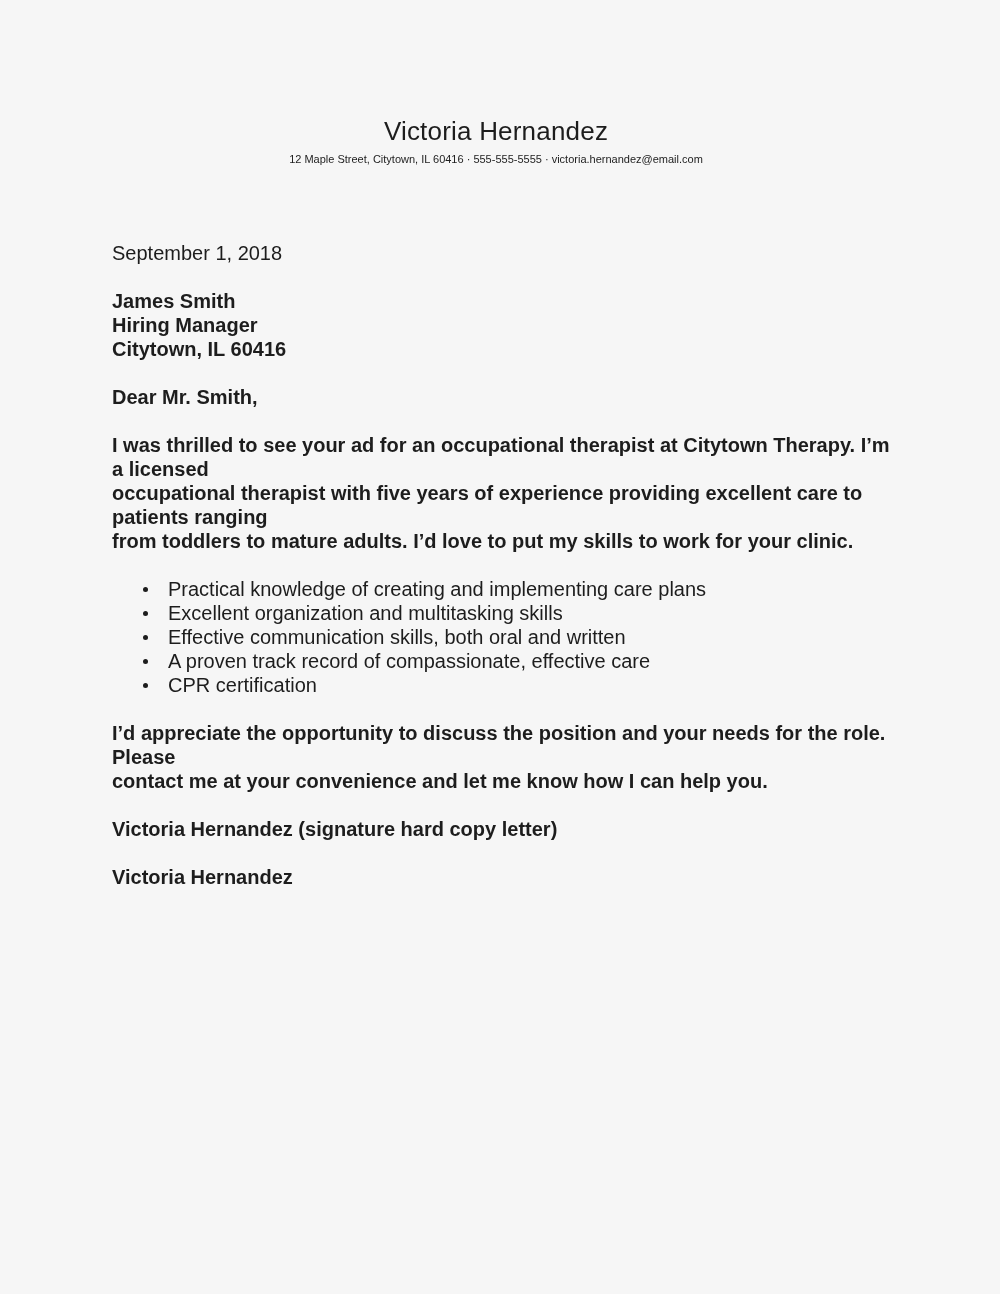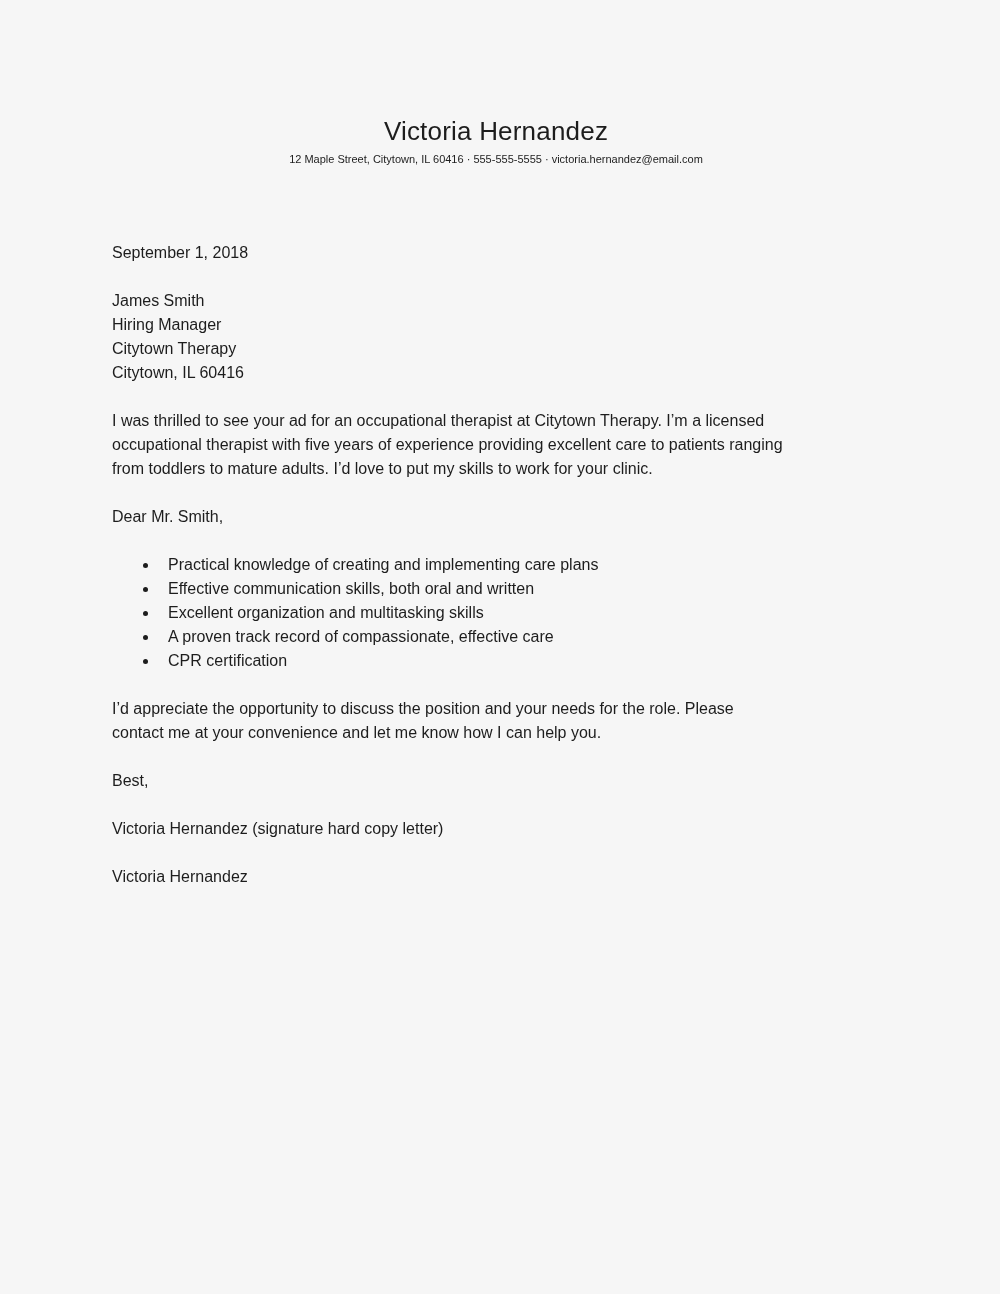--- a/index.html
+++ b/index.html
@@ -28,28 +28,28 @@
     font-size: 26px;
     font-weight: 500;
     line-height: 31px;
     letter-spacing: 0.2px;
   }
   .sender-contact {
     font-size: 11px;
     line-height: 24px;
   }
   .body-text {
-    font-size: 16px;
+    font-size: 20px;
     line-height: 24px;
     width: 780px;
   }
   .date-line {
     margin-top: 70px;
   }
-  .block { margin-top: 24px; }
+  .block { margin-top: 24px; font-weight: bold; }
   .para { white-space: pre-line; }
   ul.quals {
     list-style: none;
     margin-top: 24px;
   }
   ul.quals li {
     position: relative;
     padding-left: 56px;
     line-height: 24px;
   }
@@ -72,41 +72,39 @@
   <header class="letter-header">
     <div class="sender-name">Victoria Hernandez</div>
     <div class="sender-contact">12 Maple Street, Citytown, IL 60416 · 555-555-5555 · victoria.hernandez@email.com</div>
   </header>
 
   <div class="body-text date-line">September 1, 2018</div>
 
   <div class="body-text block">
     <div>James Smith</div>
     <div>Hiring Manager</div>
-    <div>Citytown Therapy</div>
     <div>Citytown, IL 60416</div>
   </div>
+
+  <div class="body-text block">Dear Mr. Smith,</div>
 
   <div class="body-text block para">I was thrilled to see your ad for an occupational therapist at Citytown Therapy. I’m a licensed
 occupational therapist with five years of experience providing excellent care to patients ranging
 from toddlers to mature adults. I’d love to put my skills to work for your clinic.</div>
 
-  <div class="body-text block">Dear Mr. Smith,</div>
-
 
   <ul class="quals body-text">
     <li>Practical knowledge of creating and implementing care plans</li>
+    <li>Excellent organization and multitasking skills</li>
     <li>Effective communication skills, both oral and written</li>
-    <li>Excellent organization and multitasking skills</li>
     <li>A proven track record of compassionate, effective care</li>
     <li>CPR certification</li>
   </ul>
 
   <div class="body-text block para">I’d appreciate the opportunity to discuss the position and your needs for the role. Please
 contact me at your convenience and let me know how I can help you.</div>
 
-  <div class="body-text block">Best,</div>
 
   <div class="body-text block">Victoria Hernandez (signature hard copy letter)</div>
 
   <div class="body-text block">Victoria Hernandez</div>
 
 </div>
 
 </body></html>

